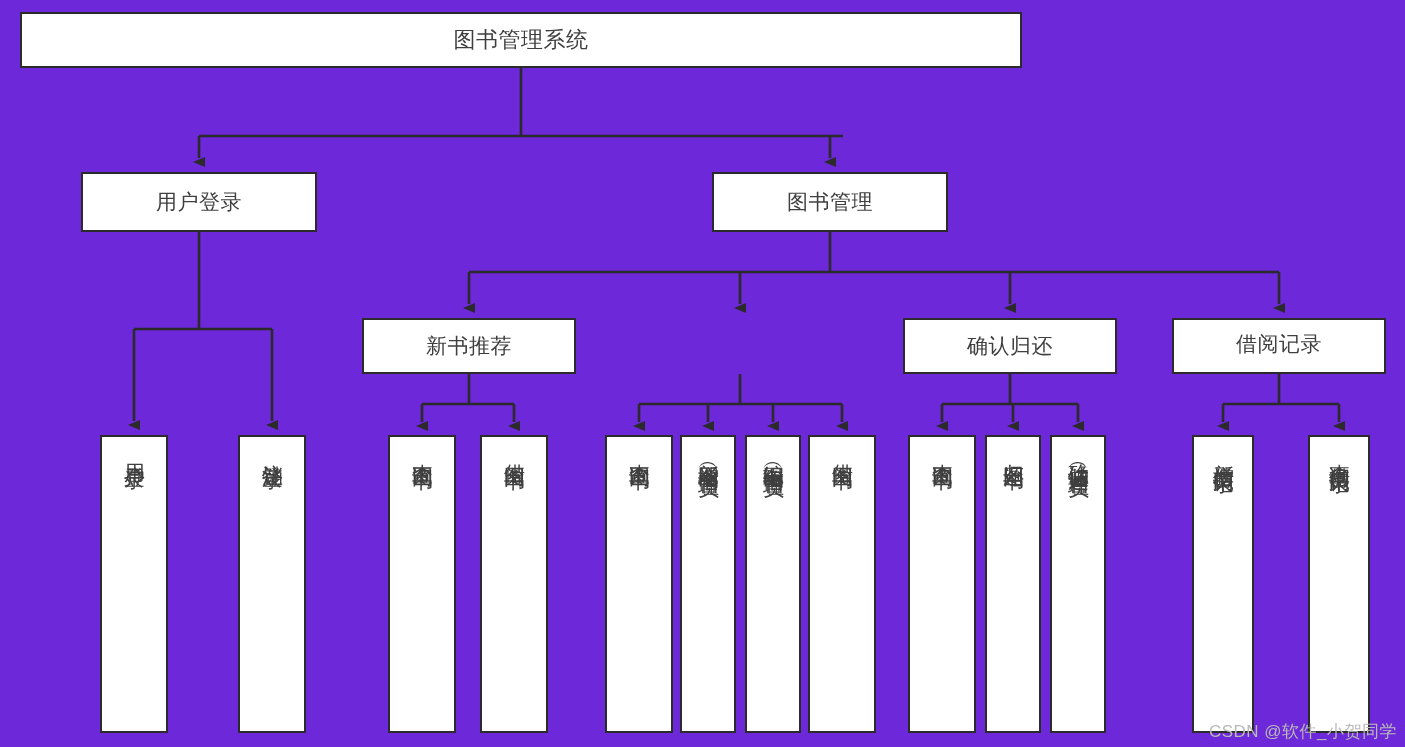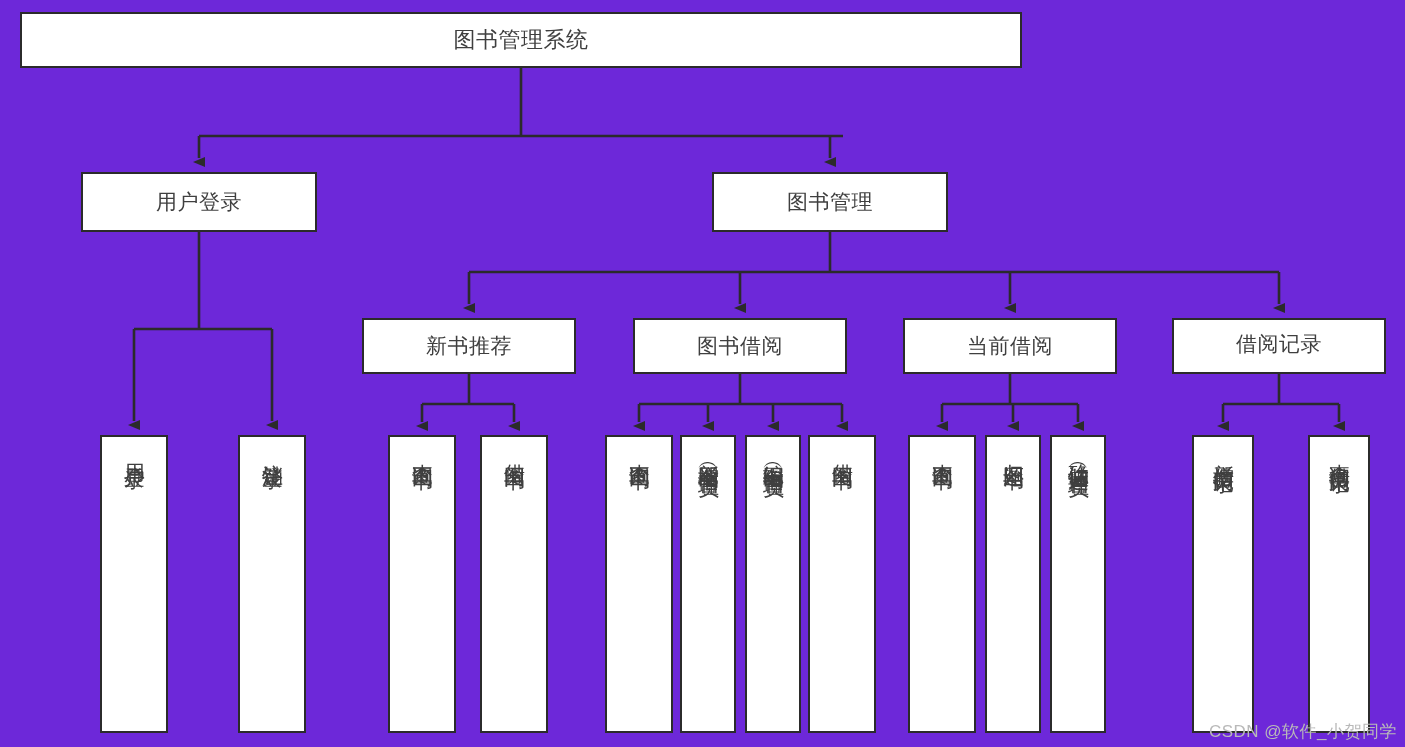--- a/index.html
+++ b/index.html
@@ -148,26 +148,23 @@
   </div>
 
   <div class="node horizontal" style="left:712px; top:172px; width:236px; height:60px;">
     <span class="node-label">图书管理</span>
   </div>
 
   <div class="node horizontal" style="left:362px; top:318px; width:214px; height:56px;">
     <span class="node-label">新书推荐</span>
   </div>
 
-  <div class="node horizontal" style="left:633px; top:318px; width:214px; height:56px;">
-    <span class="node-label">图书借阅</span>
-  </div>
 
   <div class="node horizontal" style="left:903px; top:318px; width:214px; height:56px;">
-    <span class="node-label">当前借阅</span>
+    <span class="node-label">确认归还</span>
   </div>
 
   <div class="node horizontal" style="left:1172px; top:318px; width:214px; height:56px;font-family:Liberation Mono, monospace;">
     <span class="node-label">借阅记录</span>
   </div>
 
   <div class="node vertical" style="left:100px; top:435px; width:68px; height:298px;">
     <span class="node-label">用户登录</span>
   </div>
 

